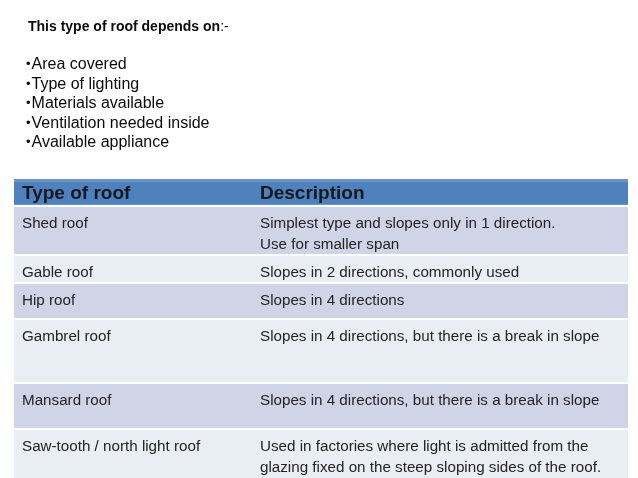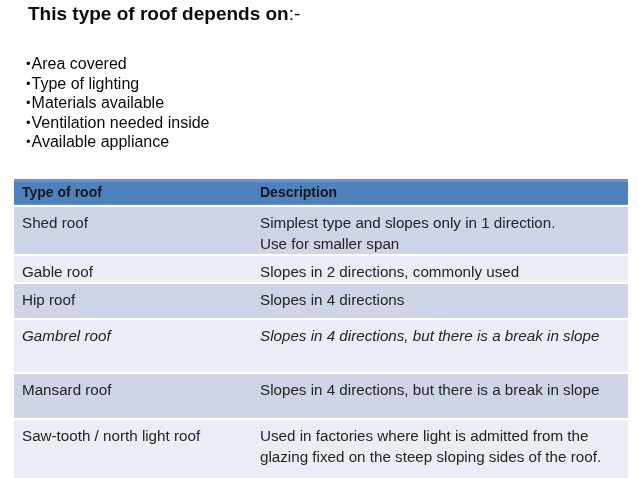--- a/index.html
+++ b/index.html
@@ -18,22 +18,22 @@
     width: 638px;
     height: 478px;
     background: #FFFFFF;
     overflow: hidden;
     font-family: "Liberation Sans", sans-serif;
     color: #000000;
   }
   .title {
     position: absolute;
     left: 28px;
-    top: 3px;
-    font-size: 19px;
+    top: 16px;
+    font-size: 14px;
     line-height: 21px;
     color: #0B0B0B;
     white-space: nowrap;
   }
   .title .title-bold { font-weight: bold; }
   .title .title-suffix { font-weight: normal; }
   .bullets {
     position: absolute;
     left: 26px;
     top: 54px;
@@ -64,38 +64,38 @@
   col.col-desc { width: 376px; }
   thead tr {
     height: 27px;
     background: linear-gradient(to bottom, var(--header-bg-top) 0px, var(--header-bg-top) 3px, var(--header-bg) 3px);
     border-bottom: 2px solid var(--separator);
   }
   th {
     text-align: left;
     vertical-align: middle;
     font-weight: bold;
-    font-size: 14px;
+    font-size: 19px;
     color: var(--header-text);
     padding: 1px 6px 0 8px;
   }
   tbody tr { border-bottom: 2px solid var(--separator); }
   tbody tr:last-child { border-bottom: none; }
   tbody tr.band-dark  { background: var(--band-dark); }
   tbody tr.band-light { background: var(--band-light); }
   td {
     vertical-align: top;
     padding: 5px 8px 0 8px;
     white-space: pre-line;
   }
   
   tbody tr:nth-child(1) { height: 48px; border-radius: 18px; }
   tbody tr:nth-child(2) { height: 28px; }
   tbody tr:nth-child(3) { height: 36px; }
-  tbody tr:nth-child(4) { height: 54px; font-style: italic; }
+  tbody tr:nth-child(4) { height: 64px; }
   tbody tr:nth-child(5) { height: 46px; }
   tbody tr:nth-child(6) { height: 82px; }
 </style>
 </head>
 <body>
 
 <div class="slide">
 
   <div class="title">
     <span class="title-bold">This type of roof depends on</span><span class="title-suffix">:-</span>

